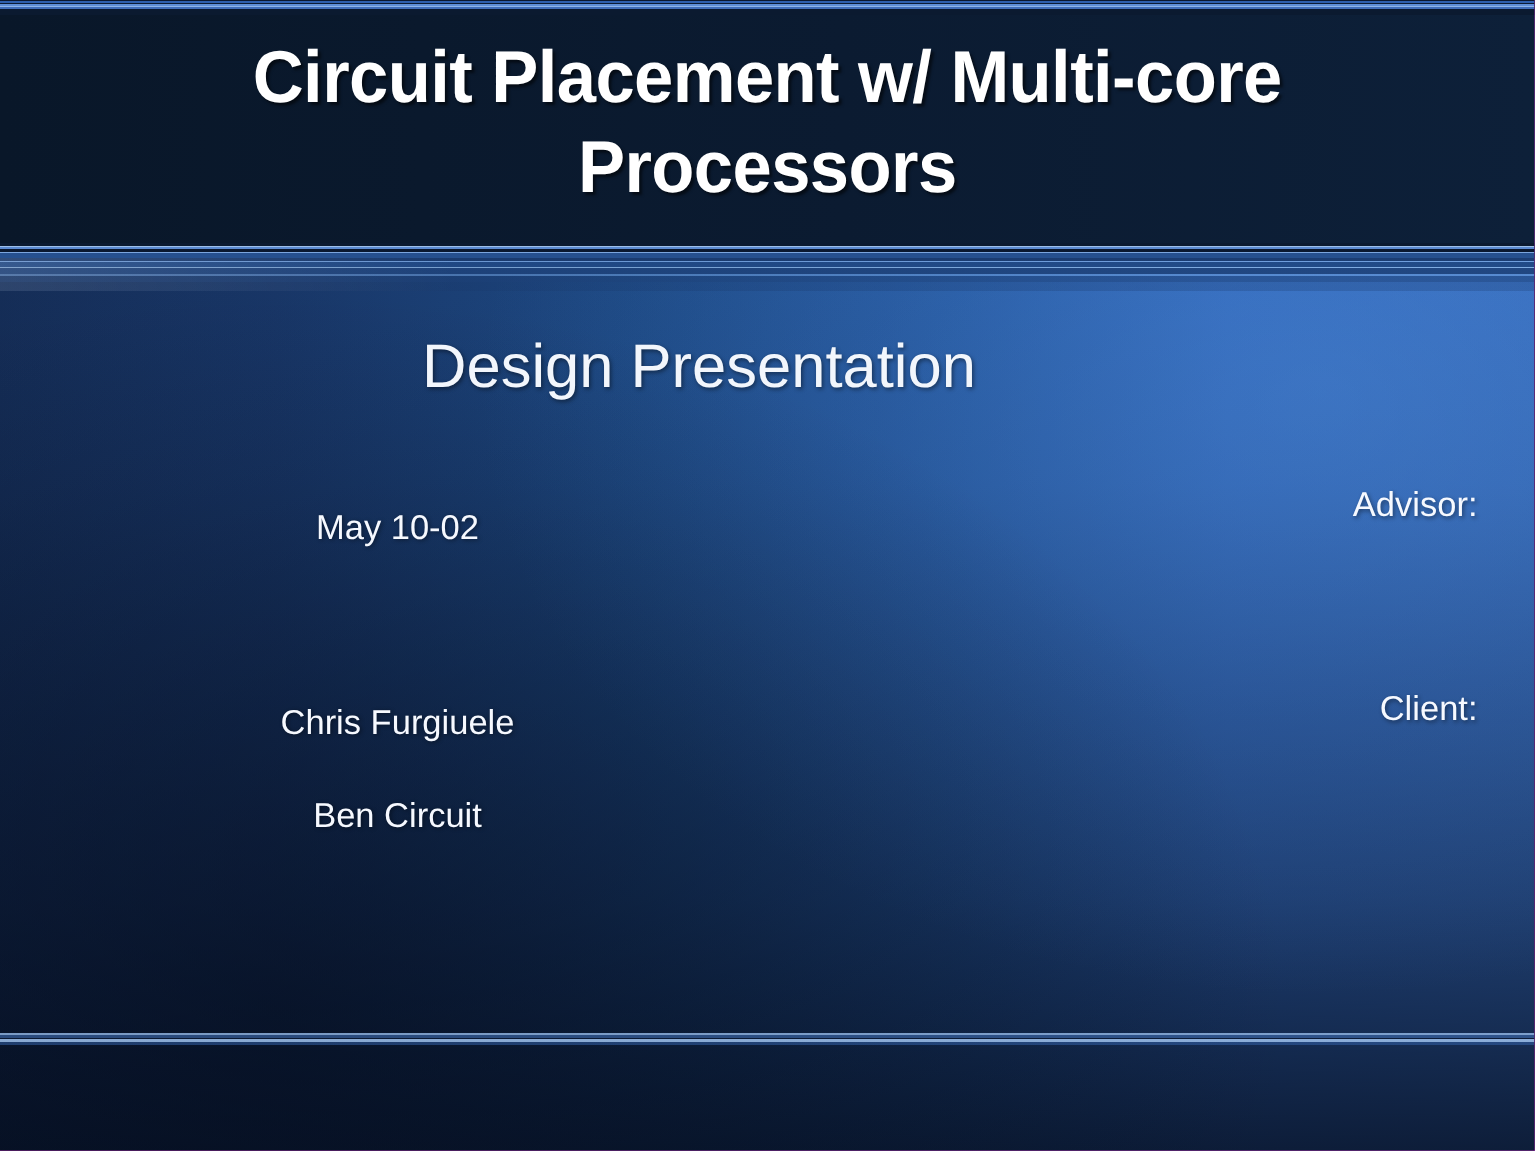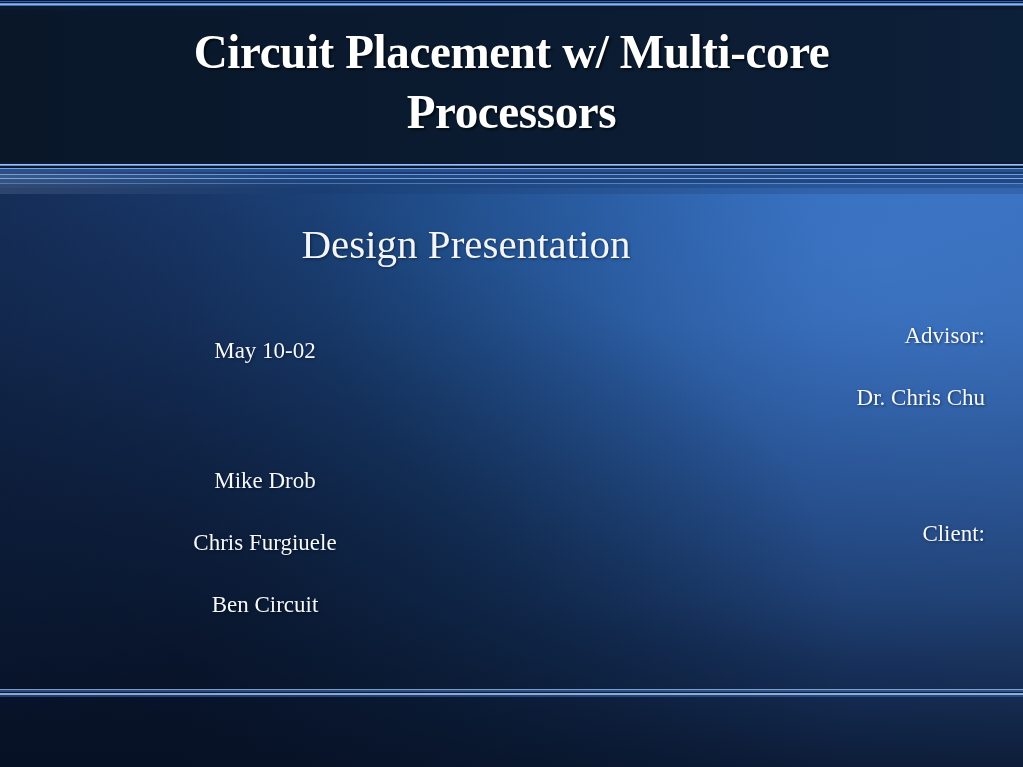--- a/index.html
+++ b/index.html
@@ -6,21 +6,21 @@
   html, body {
     margin: 0;
     padding: 0;
     background: #000;
   }
   #slide {
     position: relative;
     width: 1023px;
     height: 767px;
     overflow: hidden;
-    font-family: Liberation Serif, serif;
+    font-family: Liberation Sans, sans-serif;
     background: #d946ef;
   }
 
   
   .body-bg {
     position: absolute;
     left: 0;
     top: 0;
     width: 1023px;
     height: 767px;
@@ -224,27 +224,25 @@
     <div class="title-bar-rule rule-bottom"></div>
   </div>
   <div class="band-strip"></div>
   <div class="band-strip-left-fade"></div>
 
   <div class="subtitle">Design Presentation</div>
 
   <div class="col-left">
     <div class="line">May 10-02</div>
     <div class="gap-md"></div>
-    <div class="line">Mike Drob</div>
     <div class="line">Chris Furgiuele</div>
     <div class="line">Ben Circuit</div>
   </div>
 
   <div class="col-right">
     <div class="line">Advisor:</div>
-    <div class="line">Dr. Chris Chu</div>
     <div class="gap-lg"></div>
     <div class="line">Client:</div>
   </div>
 
   <div class="bottom-rule"></div>
 
 </div>
 
 </body></html>

